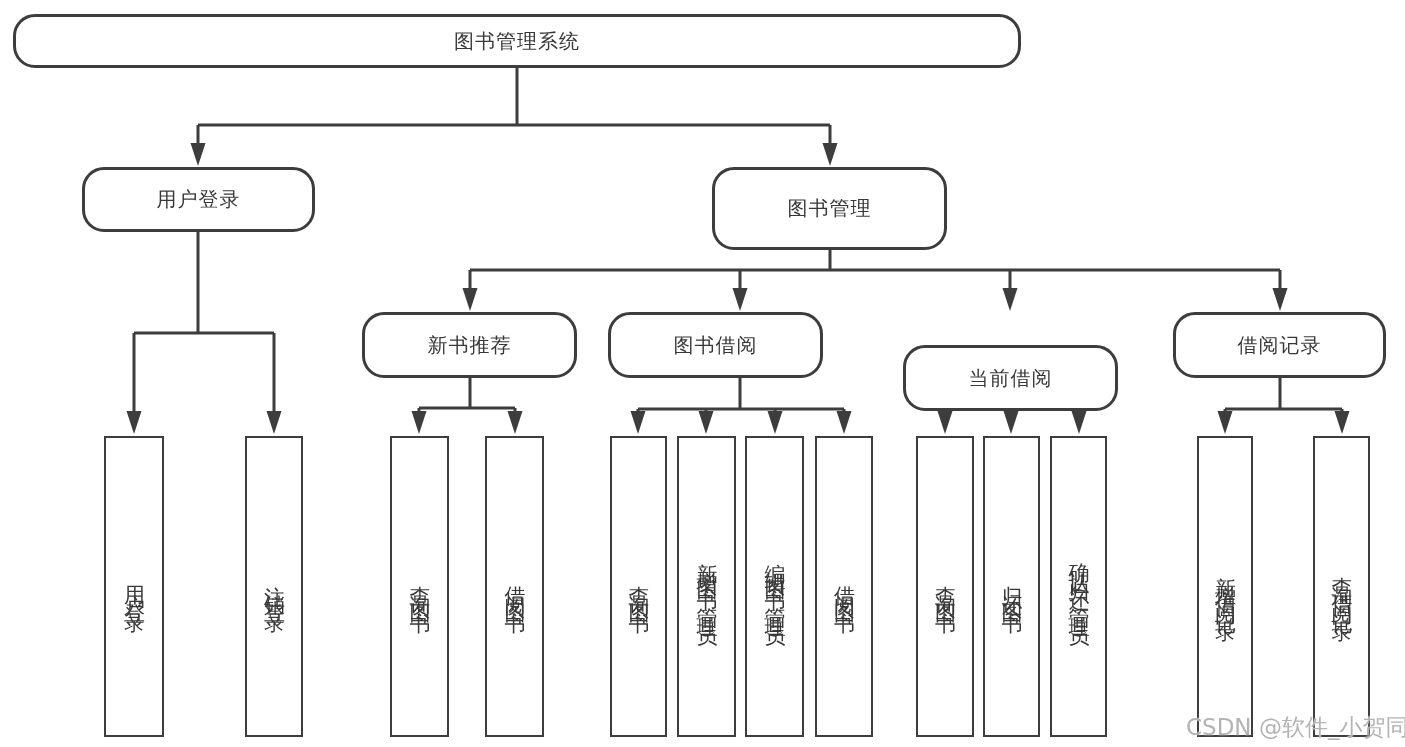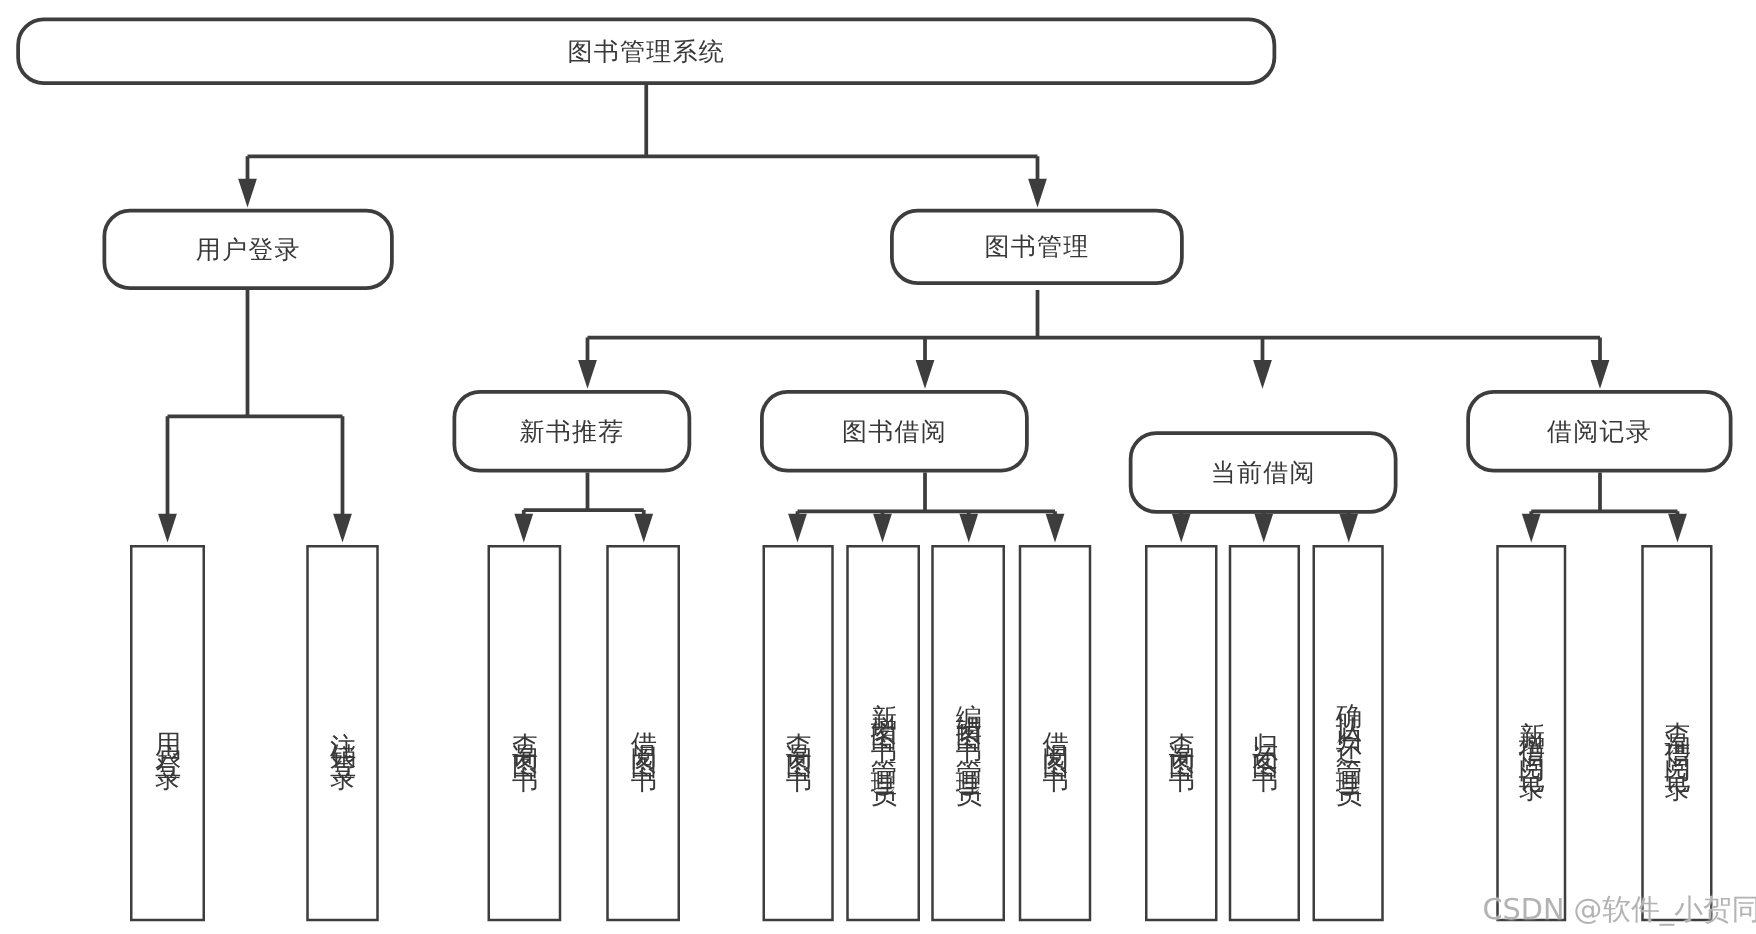--- a/index.html
+++ b/index.html
@@ -70,25 +70,25 @@
     </g>
   </svg>
 
   <div class="box node" style="left:13px; top:14px; width:1008px; height:54px;">
     <span>图书管理系统</span>
   </div>
 
   <div class="box node" style="left:82px; top:167px; width:233px; height:65px;">
     <span>用户登录</span>
   </div>
-  <div class="box node" style="left:712px; top:167px; width:235px; height:61px;">
+  <div class="box node" style="left:712px; top:167px; width:235px; height:83px;">
     <span>图书管理</span>
   </div>
 
-  <div class="box node" style="left:362px; top:312px; width:191px; height:66px;">
+  <div class="box node" style="left:362px; top:312px; width:215px; height:66px;">
     <span>新书推荐</span>
   </div>
   <div class="box node" style="left:608px; top:312px; width:215px; height:66px;">
     <span>图书借阅</span>
   </div>
   <div class="box node" style="left:903px; top:312px; width:215px; height:66px;margin-top:33px;">
     <span>当前借阅</span>
   </div>
   <div class="box node" style="left:1173px; top:312px; width:213px; height:66px;">
     <span>借阅记录</span>

